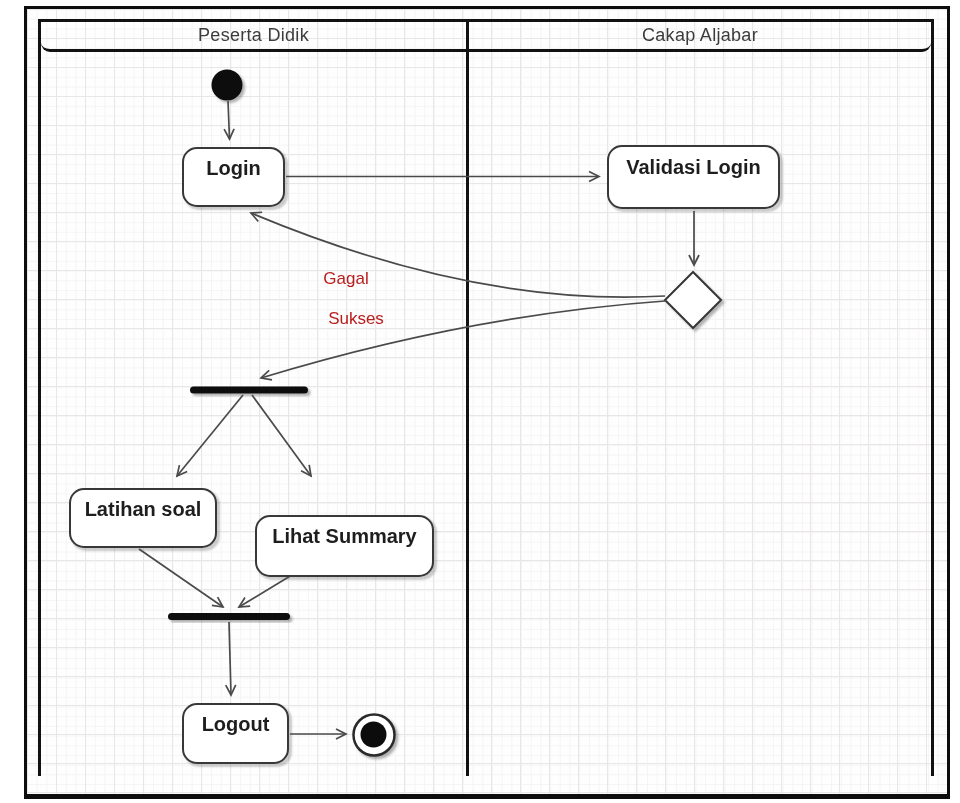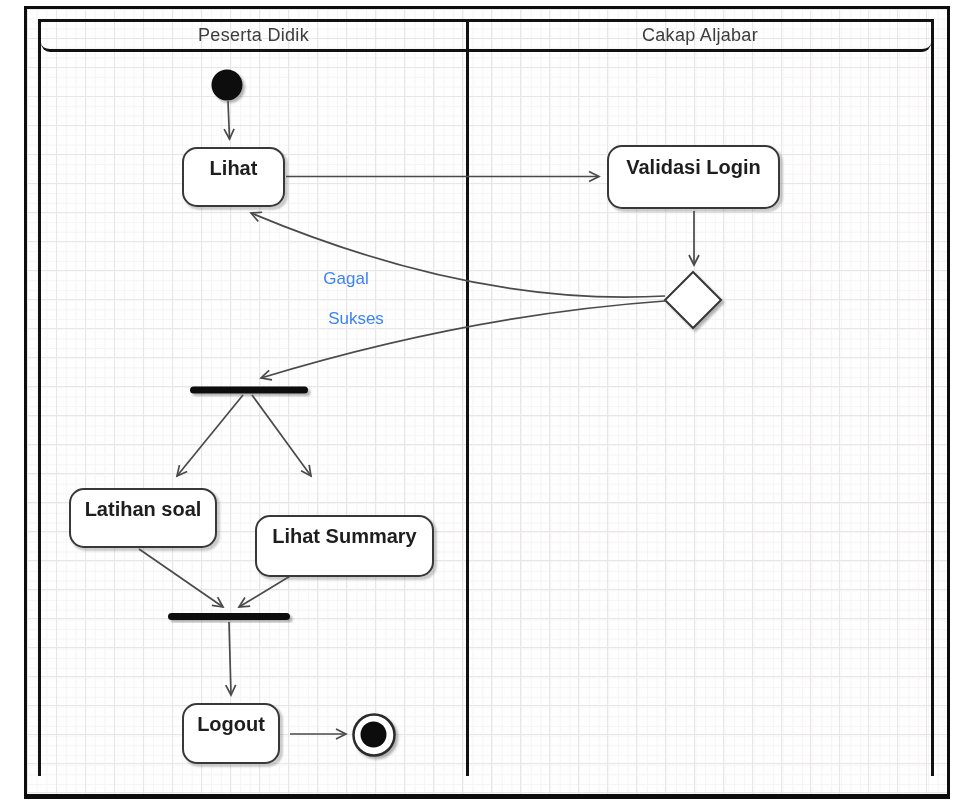--- a/index.html
+++ b/index.html
@@ -46,25 +46,25 @@
     border:2px solid #383838; border-radius:15px;
     display:flex; justify-content:center; align-items:flex-start;
     font-weight:bold; font-size:20px; color:#1e1e1e;
     box-shadow:2.5px 2.5px 2px rgba(90,90,90,0.30);
     padding-top:8px; line-height:1.1; white-space:nowrap;
   }
   #box-login    { left:182px; top:147px; width:103px; height:60px; }
   #box-validasi { left:607px; top:145px; width:173px; height:64px; padding-top:9px; }
   #box-latihan  { left:69px;  top:488px; width:148px; height:60px; }
   #box-lihat    { left:255px; top:487px; width:179px; height:62px;margin-top:28px; }
-  #box-logout   { left:182px; top:703px; width:98px; height:61px; }
+  #box-logout   { left:182px; top:703px; width:107px; height:61px; }
 
   
   .edge-label {
-    position:absolute; font-size:17px; color:#3b82f6; text-align:center;
+    position:absolute; font-size:17px; color:#b91c1c; text-align:center;
   }
   #label-gagal  { left:310px; top:269px; width:72px; }
   #label-sukses { left:316px; top:309px; width:80px; }
 </style>
 </head>
 <body>
 
 <div class="page">
 
   <div class="frame"></div>
@@ -100,21 +100,21 @@
     <path class="edge" marker-end="url(#arrow)" d="M 290 734 L 346 734"></path>
 
     <circle cx="227" cy="85" r="15.5" fill="#0c0c0c" filter="url(#ds)"></circle>
     <polygon points="693,272 721,300 693,328 665,300" fill="#ffffff" stroke="#363636" stroke-width="2" filter="url(#ds)"></polygon>
     <rect x="190" y="386.5" width="118" height="7" rx="3.5" fill="#0b0b0b" filter="url(#ds)"></rect>
     <rect x="168" y="613" width="122" height="7" rx="3.5" fill="#0b0b0b" filter="url(#ds)"></rect>
     <circle cx="374" cy="735" r="20.5" fill="#ffffff" stroke="#2b2b2b" stroke-width="2.5" filter="url(#ds)"></circle>
     <circle cx="373.5" cy="734.5" r="13" fill="#0c0c0c"></circle>
   </svg>
 
-  <div class="activity" id="box-login">Lihat</div>
+  <div class="activity" id="box-login">Login</div>
   <div class="activity" id="box-validasi">Validasi Login</div>
   <div class="activity" id="box-latihan">Latihan soal</div>
   <div class="activity" id="box-lihat">Lihat Summary</div>
   <div class="activity" id="box-logout">Logout</div>
 
   <div class="edge-label" id="label-gagal">Gagal</div>
   <div class="edge-label" id="label-sukses">Sukses</div>
 
 </div>
 

